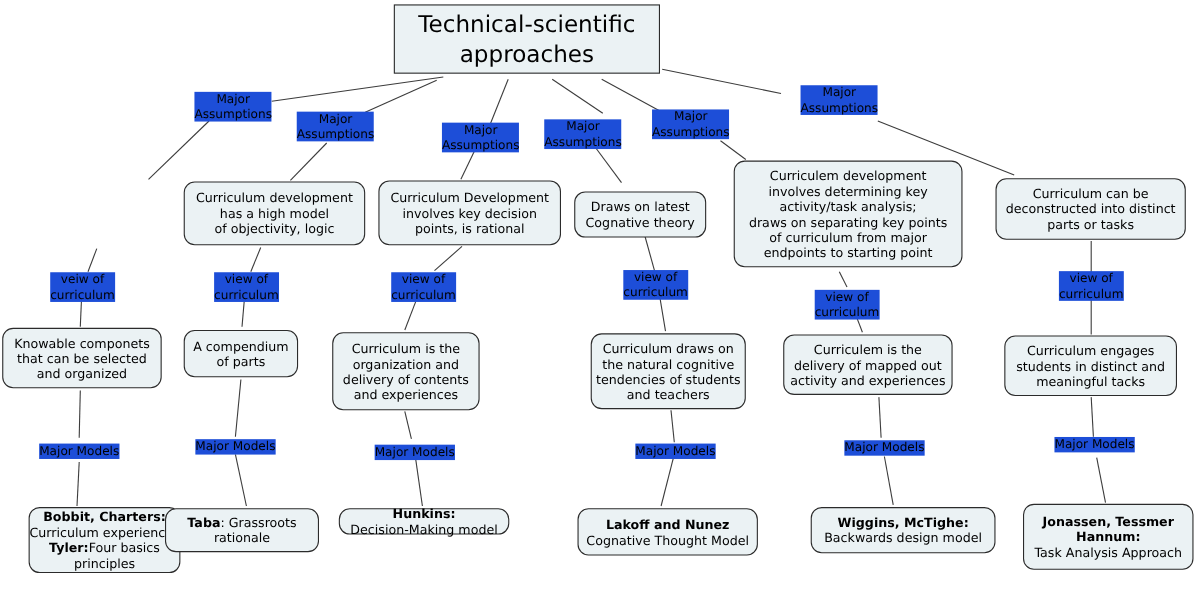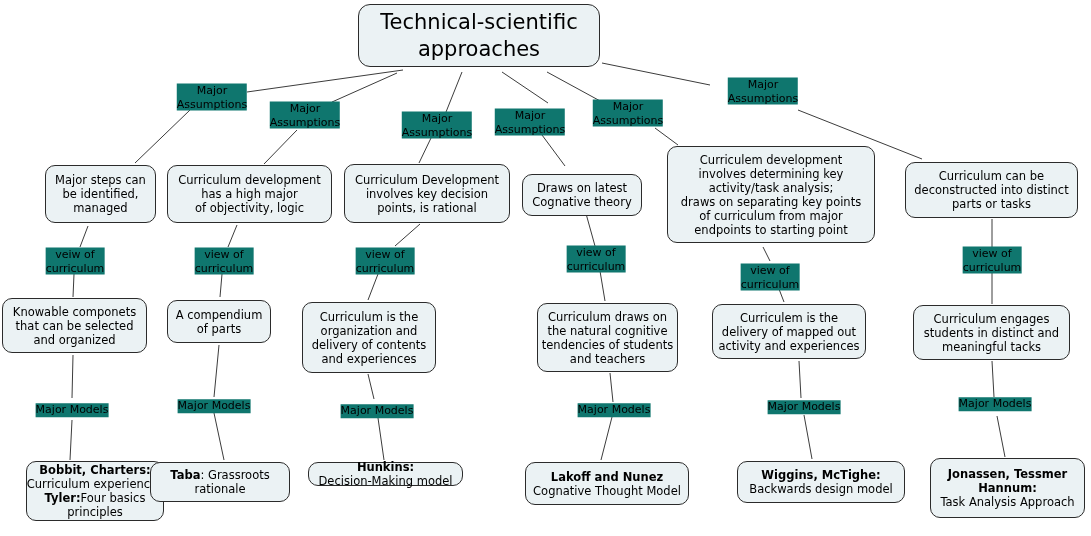--- a/index.html
+++ b/index.html
@@ -22,29 +22,29 @@
     display:flex;flex-direction:column;
     justify-content:center;align-items:center;
     text-align:center;
     font-size:11.5px;line-height:14px;
     padding:2px 4px;
     z-index:2;
   }
   .node .ln{white-space:nowrap;}
   #title-node{
     font-size:21px;line-height:27px;
-    border-radius:12px;
+    border-radius:0;
   }
   .label{
     position:absolute;
     transform:translate(-50%,-50%);
     text-align:center;
     font-size:11px;line-height:13.5px;
     white-space:nowrap;
-    background:#0f766e;
+    background:#1d4ed8;
     z-index:1;
   }
 </style>
 </head>
 <body>
 
 <div id="map">
 
   <svg id="wires" viewBox="0 0 1091 536">
 
@@ -93,25 +93,20 @@
 
   <div class="node" id="title-node" style="left:358px;top:4px;width:242px;height:63px">
     <div class="ln">Technical-scientific</div>
     <div class="ln">approaches</div>
   </div>
 
   <div class="label" style="left:212px;top:97px">
     <div>Major</div>
     <div>Assumptions</div>
   </div>
-  <div class="node" style="left:45px;top:165px;width:111px;height:58px">
-    <div class="ln">Major steps can</div>
-    <div class="ln">be identified,</div>
-    <div class="ln">managed</div>
-  </div>
   <div class="label" style="left:75px;top:261px">
     <div>veiw of</div>
     <div>curriculum</div>
   </div>
   <div class="node" style="left:2px;top:298px;width:145px;height:55px">
     <div class="ln">Knowable componets</div>
     <div class="ln">that can be selected</div>
     <div class="ln">and organized</div>
   </div>
   <div class="label" style="left:72px;top:410px">
@@ -123,21 +118,21 @@
     <div class="ln"><b>Tyler:</b><span>Four basics</span></div>
     <div class="ln"><span>principles</span></div>
   </div>
 
   <div class="label" style="left:305px;top:115px">
     <div>Major</div>
     <div>Assumptions</div>
   </div>
   <div class="node" style="left:167px;top:165px;width:165px;height:58px">
     <div class="ln">Curriculum development</div>
-    <div class="ln">has a high major</div>
+    <div class="ln">has a high model</div>
     <div class="ln">of objectivity, logic</div>
   </div>
   <div class="label" style="left:224px;top:261px">
     <div>view of</div>
     <div>curriculum</div>
   </div>
   <div class="node" style="left:167px;top:300px;width:104px;height:43px">
     <div class="ln">A compendium</div>
     <div class="ln">of parts</div>
   </div>

